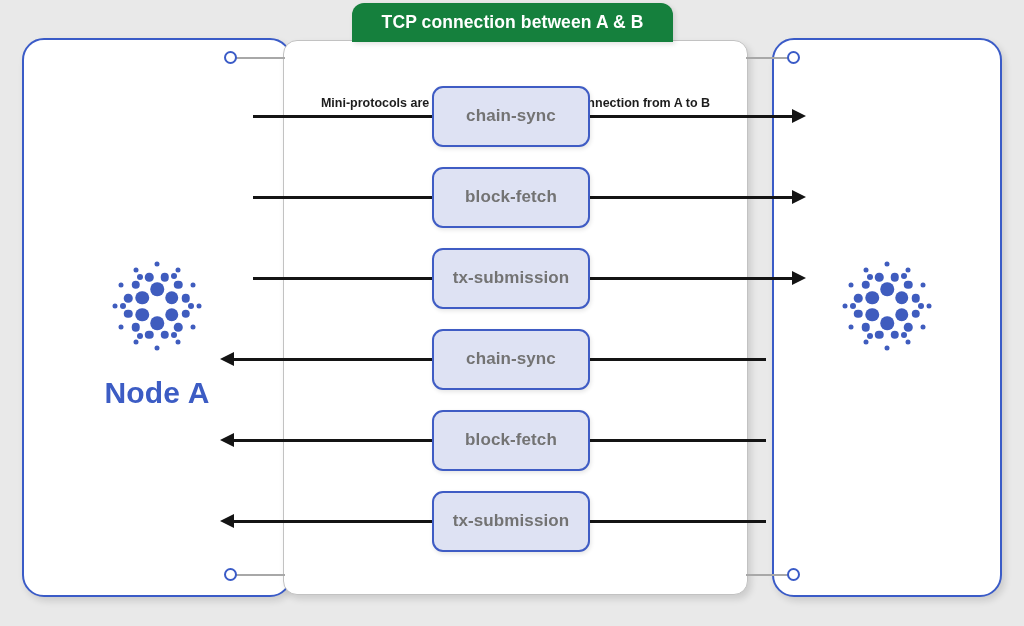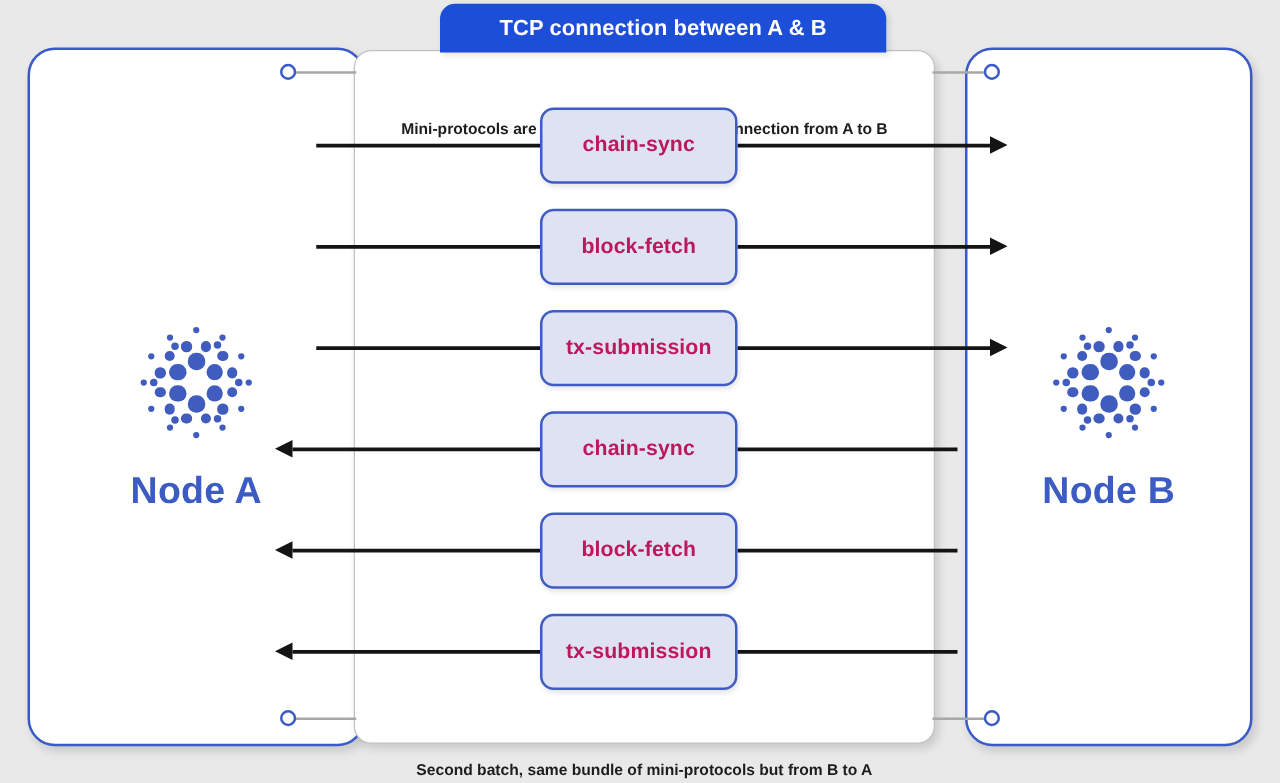--- a/index.html
+++ b/index.html
@@ -71,23 +71,23 @@
     background: #ffffff;
     border: 1.5px solid #c2c2c2;
     border-radius: 14px;
     box-shadow: 3px 4px 7px rgba(0,0,0,0.13);
     box-sizing: border-box;
   }
   #tcp-tab {
     position: absolute;
     left: 352px;
     top: 3px;
-    width: 357px;
+    width: 321px;
     height: 39px;
-    background: #1d4ed8;
+    background: #15803d;
     border-radius: 12px 12px 0 0;
     box-shadow: 2px 2px 5px rgba(0,0,0,0.12);
     display: flex;
     align-items: center;
     justify-content: center;
     box-sizing: border-box;
     text-align: right;
   }
   #tcp-tab .tab-text {
     color: #ffffff;
@@ -143,21 +143,21 @@
     background: #dee2f3;
     border: 2.2px solid #3f5cc4;
     border-radius: 11px;
     display: flex;
     align-items: center;
     justify-content: center;
     box-sizing: border-box;
     box-shadow: 1px 2px 4px rgba(0,0,0,0.10);
   }
   .proto-label {
-    color: #be185d;
+    color: #737373;
     font-size: 17px;
     font-weight: bold;
     letter-spacing: 0.1px;
     text-align: right;
   }
 
   .flow-line {
     position: absolute;
     height: 3px;
     background: #141414;
@@ -254,27 +254,25 @@
           <i style="width: 5px; height: 5px; left: 90px; top: 48px;"></i>
           <i style="width: 5px; height: 5px; left: 84.3731px; top: 69px;"></i>
           <i style="width: 5px; height: 5px; left: 69px; top: 84.3731px;"></i>
           <i style="width: 6px; height: 6px; left: 31.1061px; top: 77.5059px;"></i>
           <i style="width: 6px; height: 6px; left: 14.0002px; top: 48.1224px;"></i>
           <i style="width: 6px; height: 6px; left: 30.8941px; top: 18.6165px;"></i>
           <i style="width: 6px; height: 6px; left: 64.8939px; top: 18.4941px;"></i>
           <i style="width: 6px; height: 6px; left: 81.9998px; top: 47.8776px;"></i>
           <i style="width: 6px; height: 6px; left: 65.1059px; top: 77.3835px;"></i>
         </div>
-      <div class="node-label">Node B</div>
     </div>
   </div>
 
   <div id="tcp-container">
     <div class="caption" id="caption-top">Mini-protocols are running within the TCP connection from A to B</div>
-    <div class="caption" id="caption-bottom">Second batch, same bundle of mini-protocols but from B to A</div>
   </div>
 
   <div id="tcp-tab">
     <span class="tab-text">TCP connection between A &amp; B</span>
   </div>
 
   <div class="port-line" id="pl-a-top"></div>
   <div class="port-line" id="pl-a-bottom"></div>
   <div class="port-line" id="pl-b-top"></div>
   <div class="port-line" id="pl-b-bottom"></div>

